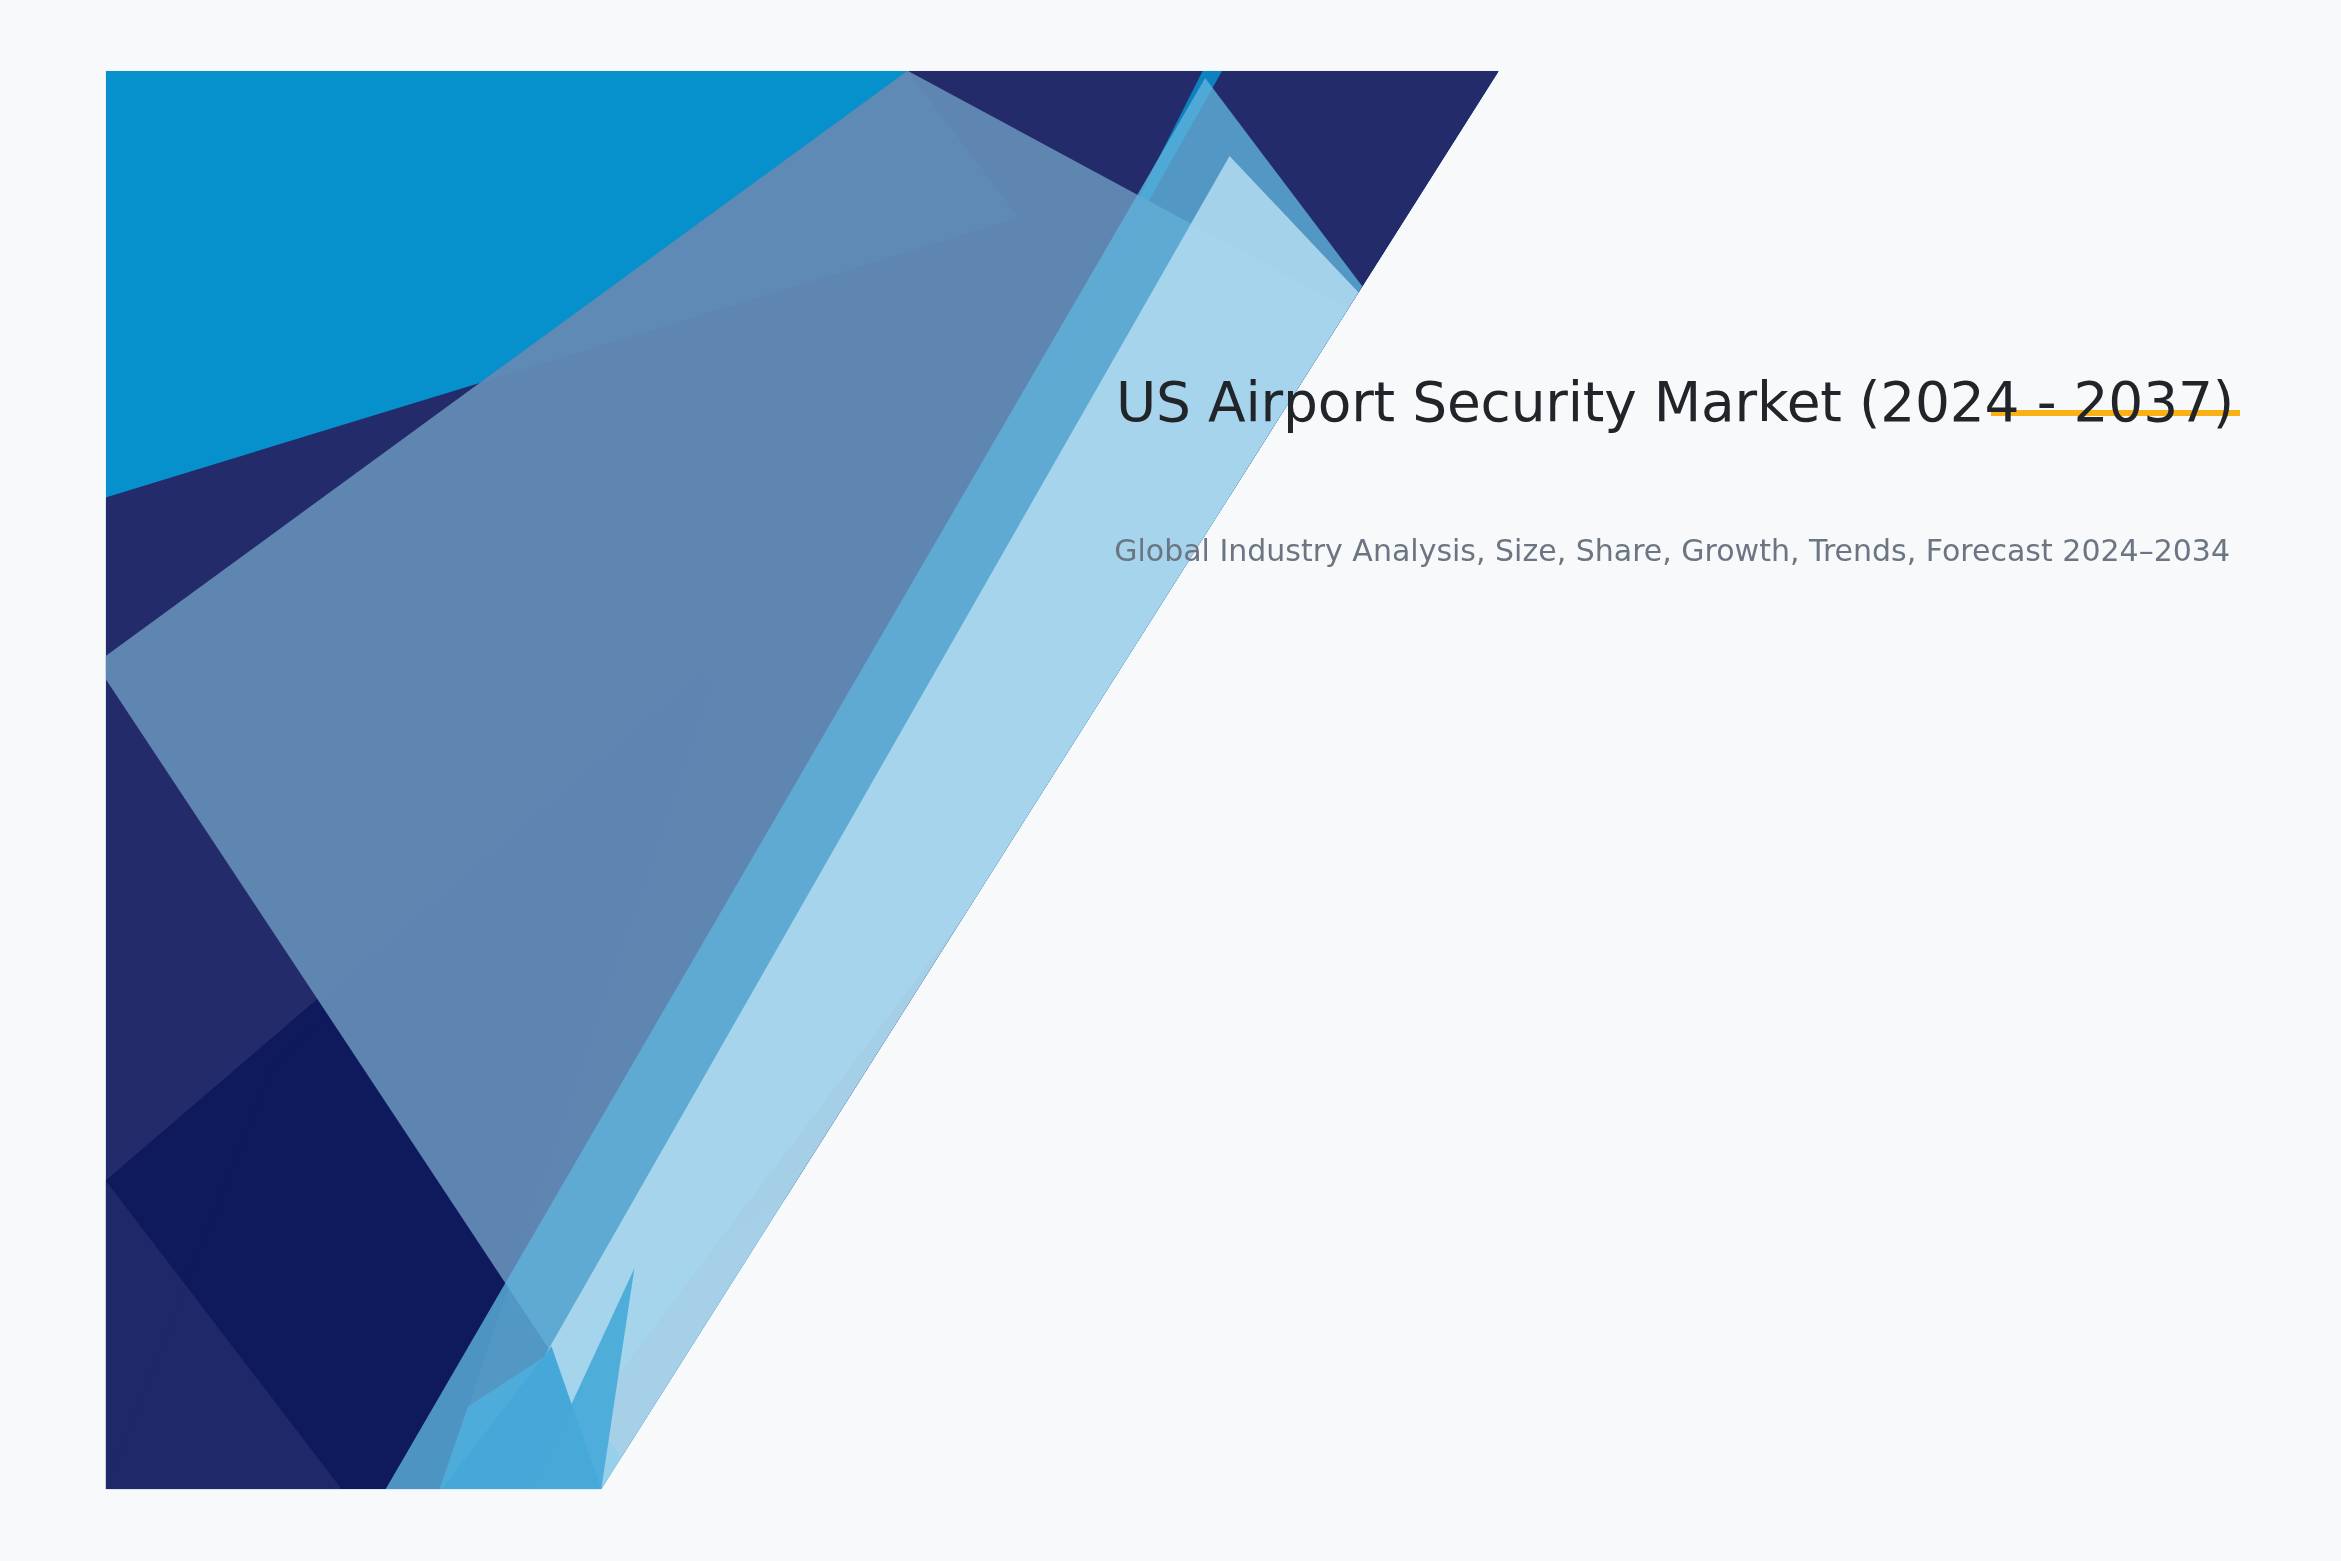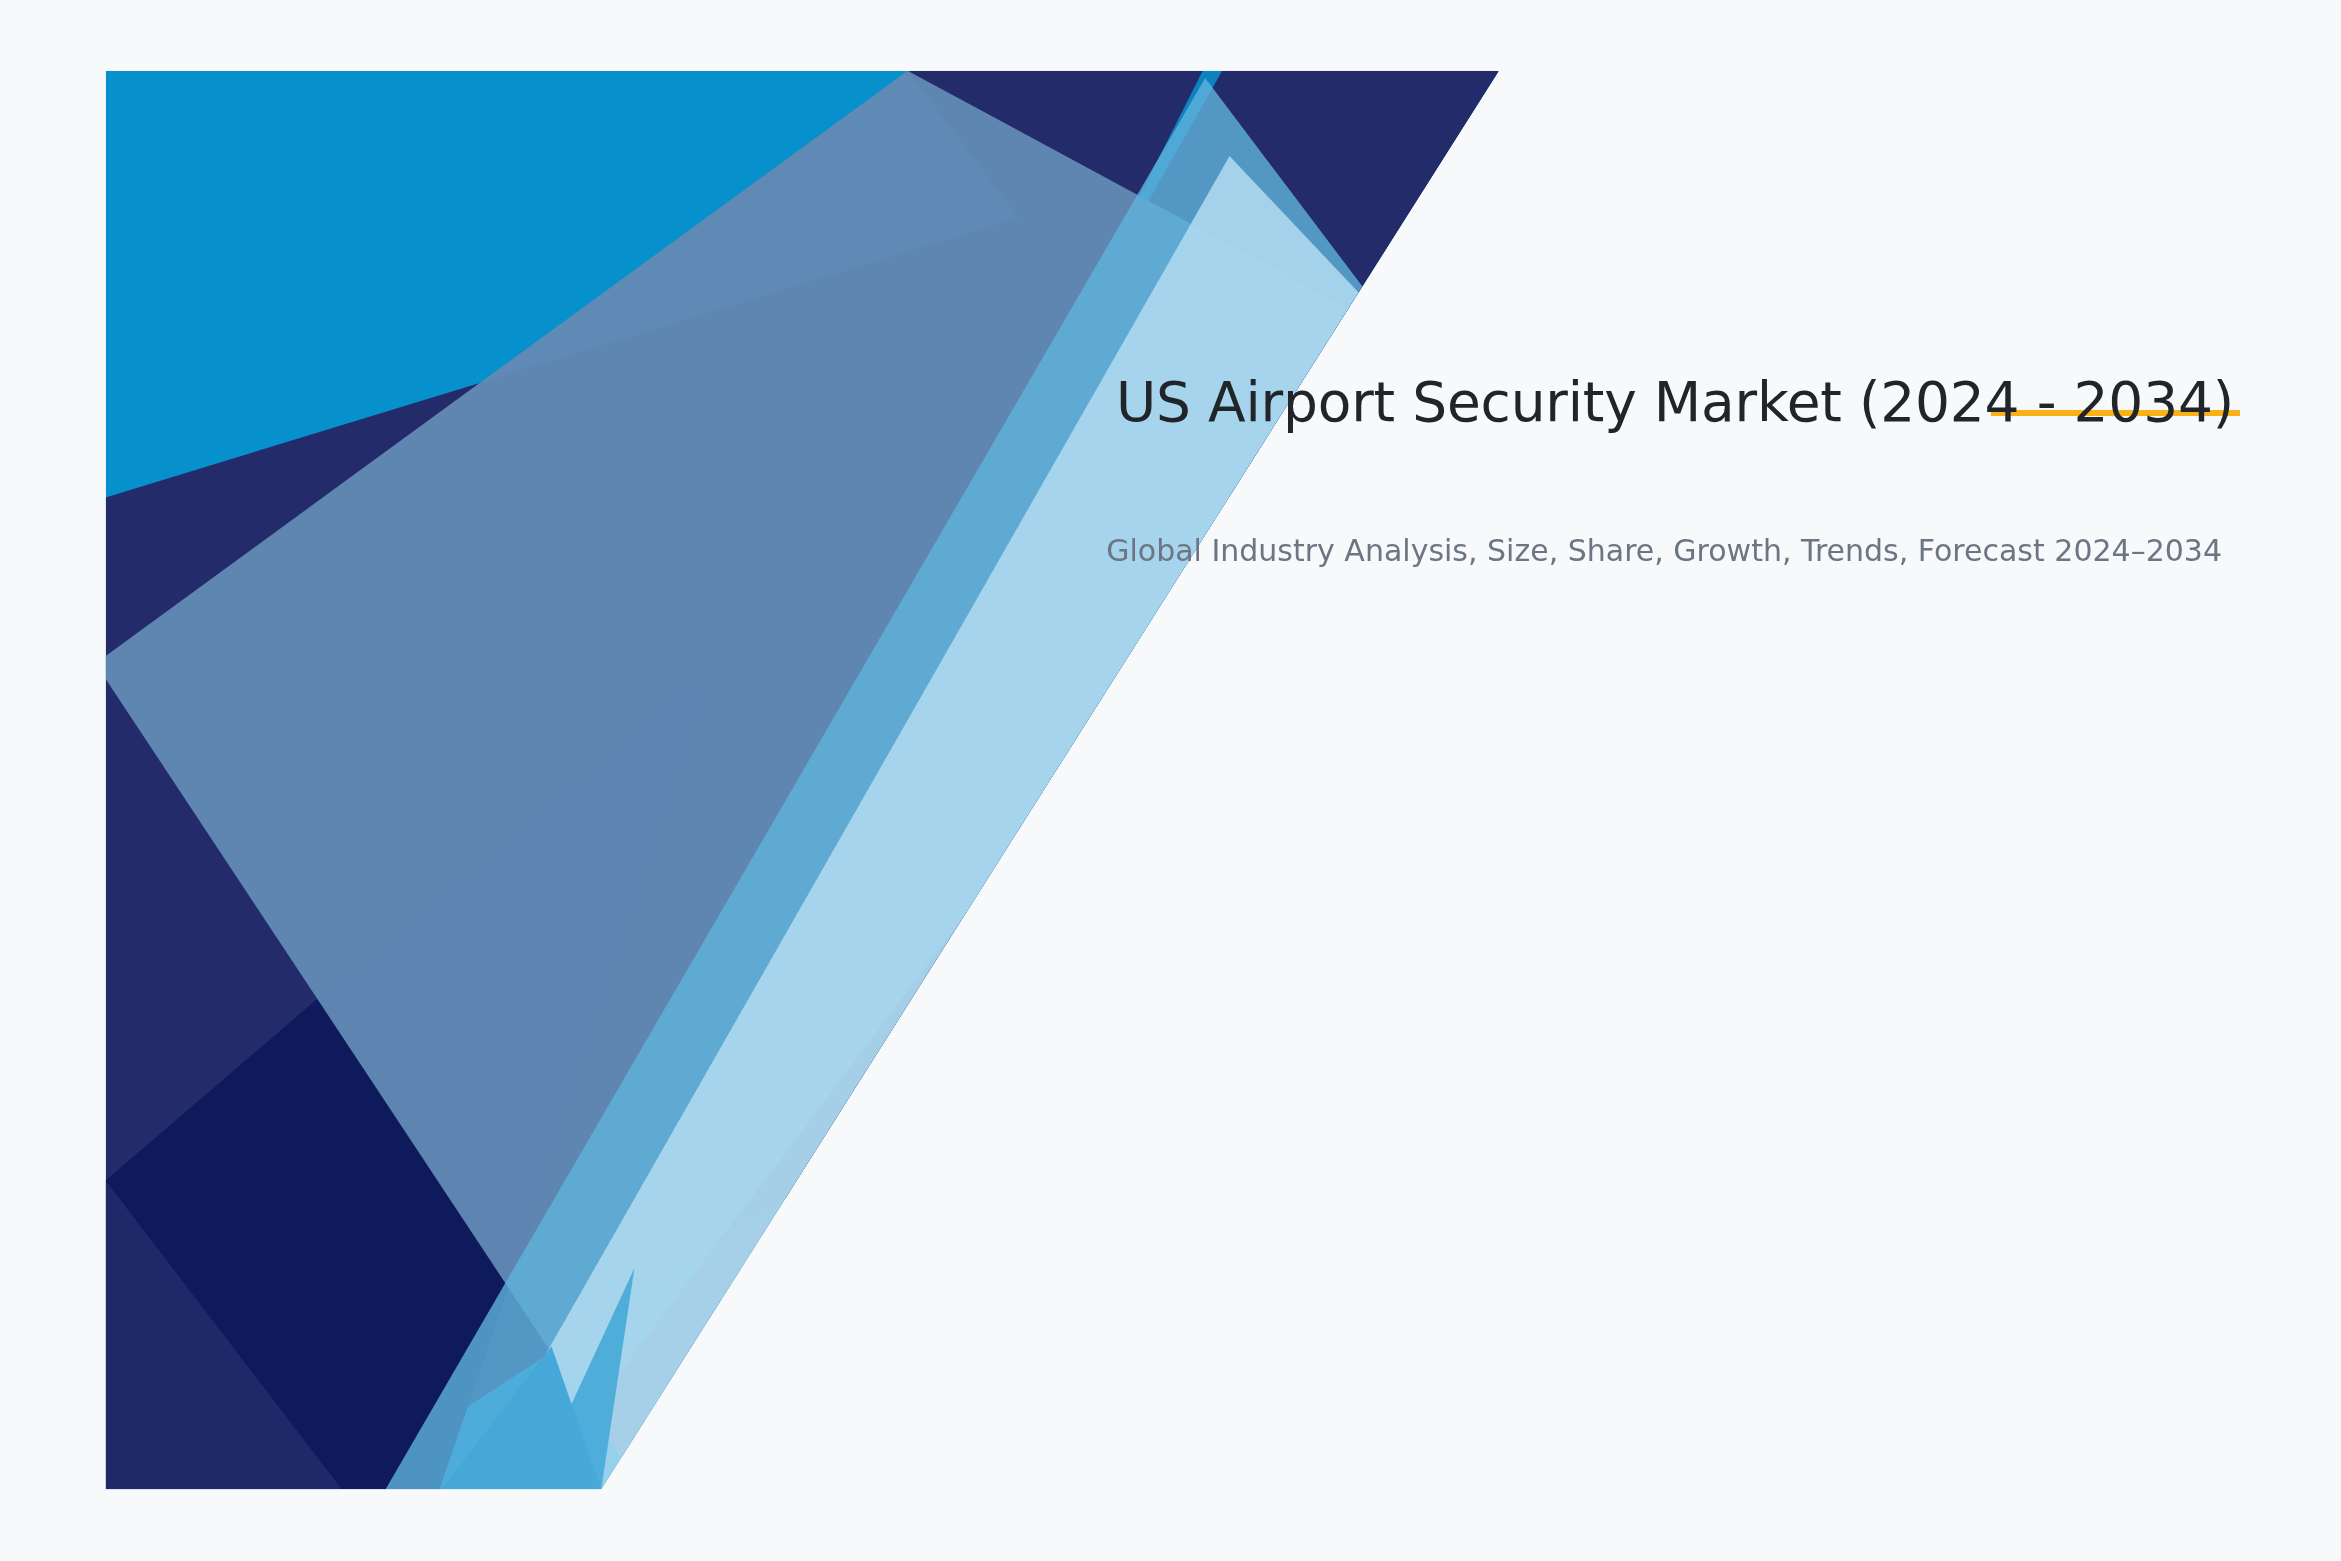--- a/index.html
+++ b/index.html
@@ -54,21 +54,21 @@
     margin: 0;
     font-size: 55px;
     line-height: 1.16;
     font-weight: 400;
     letter-spacing: -0.2px;
     color: #212529;
     font-family: "DejaVu Sans", sans-serif;
   }
 
   #page-subtitle {
-    margin: 96px 12px 0 0;
+    margin: 96px 4px 0 0;
     font-size: 30px;
     line-height: 1.30;
     font-weight: 400;
     color: #6B7682;
     font-family: "DejaVu Sans", sans-serif;
   }
 </style>
 </head>
 <body>
 
@@ -109,21 +109,21 @@
 
       <polygon points="216,2420 700,3053 216,3053" fill="#2E3572" fill-opacity="0.55"></polygon>
 
     </g>
   </svg>
 
   <div id="text-block">
 
     <div id="title-wrap">
       <span id="title-bar"></span>
-      <h1 id="page-title">US Airport Security Market (2024 - 2034)</h1>
+      <h1 id="page-title">US Airport Security Market (2024 - 2037)</h1>
     </div>
 
     <p id="page-subtitle">Global Industry Analysis, Size, Share, Growth, Trends, Forecast 2024–2034</p>
 
   </div>
 
 </div>
 
 
 </body></html>

